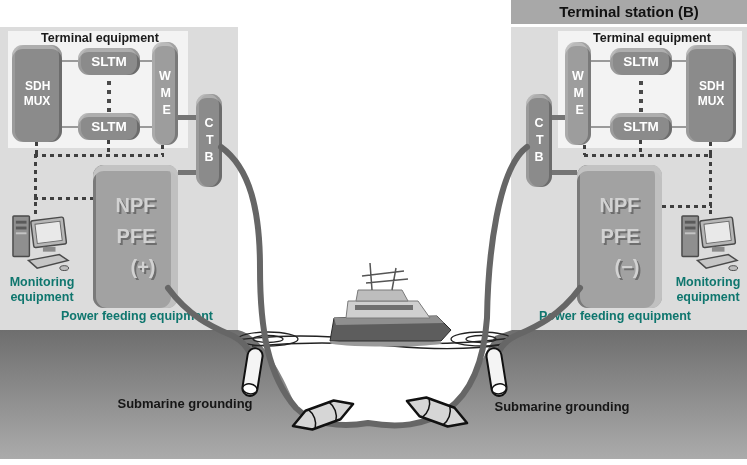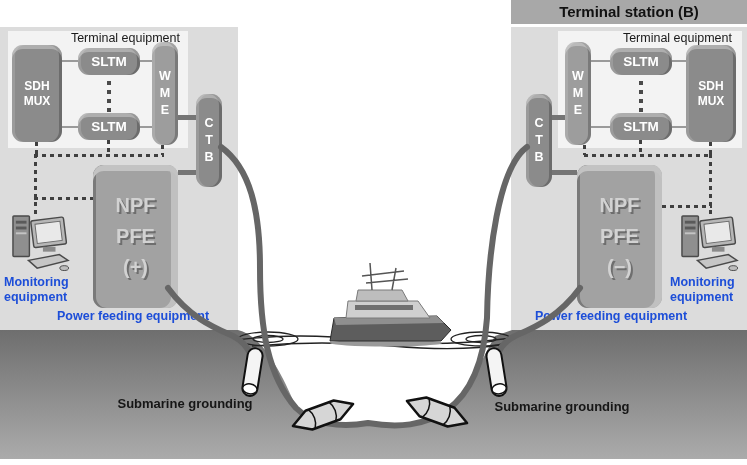--- a/index.html
+++ b/index.html
@@ -2,38 +2,38 @@
 <html><head>
 <meta charset="utf-8">
 <style>
   html,body{margin:0;padding:0;background:#fff;}
   #stage{position:relative;width:747px;height:465px;overflow:hidden;background:#fff;
          font-family:"Liberation Sans",sans-serif;}
   .titlebar{position:absolute;top:0;height:24px;background:#a8a8a8;color:#111;
             font-weight:bold;font-size:15px;text-align:center;line-height:24px;}
   .stationbody{position:absolute;top:27px;height:303px;background:#dcdcdc;}
   .panel{position:absolute;background:#f3f3f3;}
-  .panel-label{position:absolute;color:#1a1a1a;font-weight:normal;font-size:12.5px;text-align:right;}
+  .panel-label{position:absolute;color:#1a1a1a;font-weight:bold;font-size:12.5px;text-align:center;}
   .box{position:absolute;color:#fff;font-weight:bold;display:flex;align-items:center;justify-content:center;
-       text-align:center;background:#8b8b8b;
+       text-align:right;background:#8b8b8b;
        box-shadow:inset 0 4px 0 rgba(255,255,255,.30),inset -3px 0 0 rgba(0,0,0,.22),inset 3px 0 0 rgba(255,255,255,.14);border-radius:11px;}
   .pre{white-space:pre-line;}
   .sltm{font-size:13.5px;}
   .sdh{font-size:12px;line-height:1.2;}
   .wme{background:#9d9d9d;font-size:12.5px;line-height:1.35;}
   .ctb{font-size:12.5px;line-height:1.35;}
   .npf{background:#a2a2a2;color:#d2d2d2;font-size:20px;line-height:1.55;
        text-shadow:2px 2px 0 #6e6e6e;
        box-shadow:inset 0 6px 0 #c3c3c3,inset -7px 0 0 #c0c0c0,inset 3px 0 0 #7a7a7a;}
   .hline{position:absolute;height:2px;background:#9a9a9a;}
   .thick{position:absolute;height:5px;background:#757575;}
   .dashh{position:absolute;height:3px;background:repeating-linear-gradient(90deg,#3f3f3f 0 4px,transparent 4px 8px);}
   .dashv{position:absolute;width:3px;background:repeating-linear-gradient(180deg,#3f3f3f 0 4px,transparent 4px 8px);}
   .dots{position:absolute;width:4px;background:repeating-linear-gradient(180deg,#4a4a4a 0 4px,transparent 4px 9px);}
-  .small-label{position:absolute;color:#1d4ed8;font-weight:bold;font-size:12.5px;line-height:1.2;}
+  .small-label{position:absolute;color:#0f766e;font-weight:bold;font-size:12.5px;text-align:center;line-height:1.2;}
   .sea-label{position:absolute;color:#161616;font-weight:bold;font-size:13px;text-align:center;}
   svg.scene{position:absolute;left:0;top:0;pointer-events:none;}
 </style>
 </head>
 <body>
 
 <div id="stage">
 
   <div class="stationbody" style="left:0;width:238px;"></div>
   <div class="panel" style="left:8px;top:31px;width:180px;height:117px;"></div>

